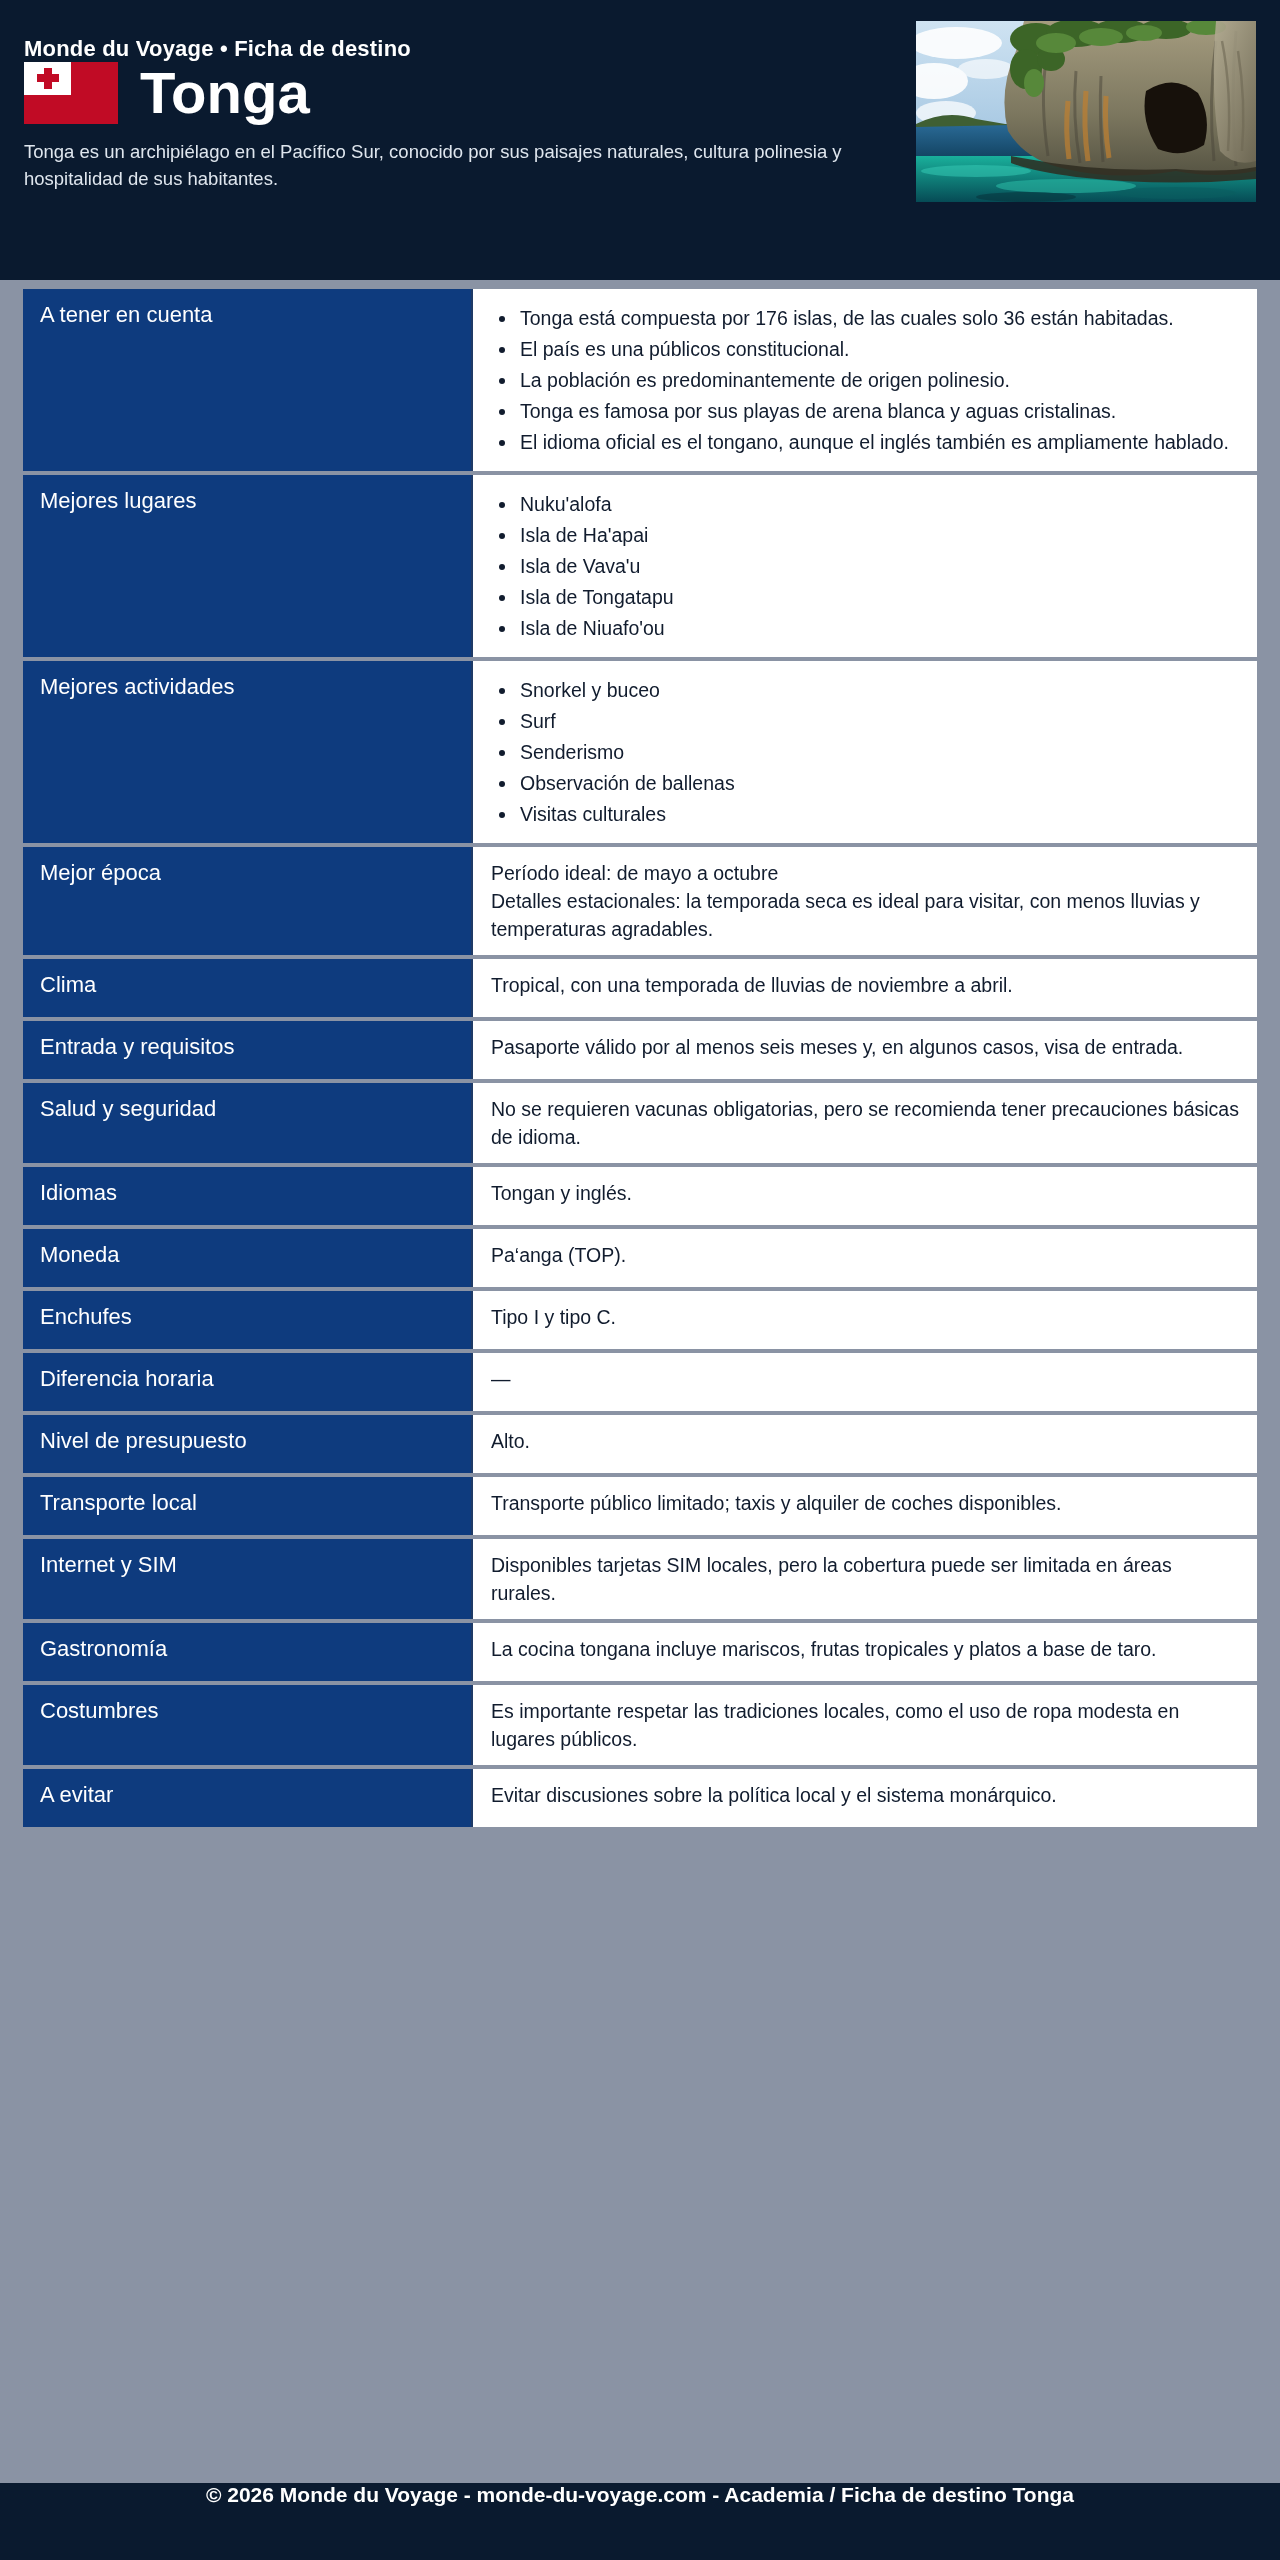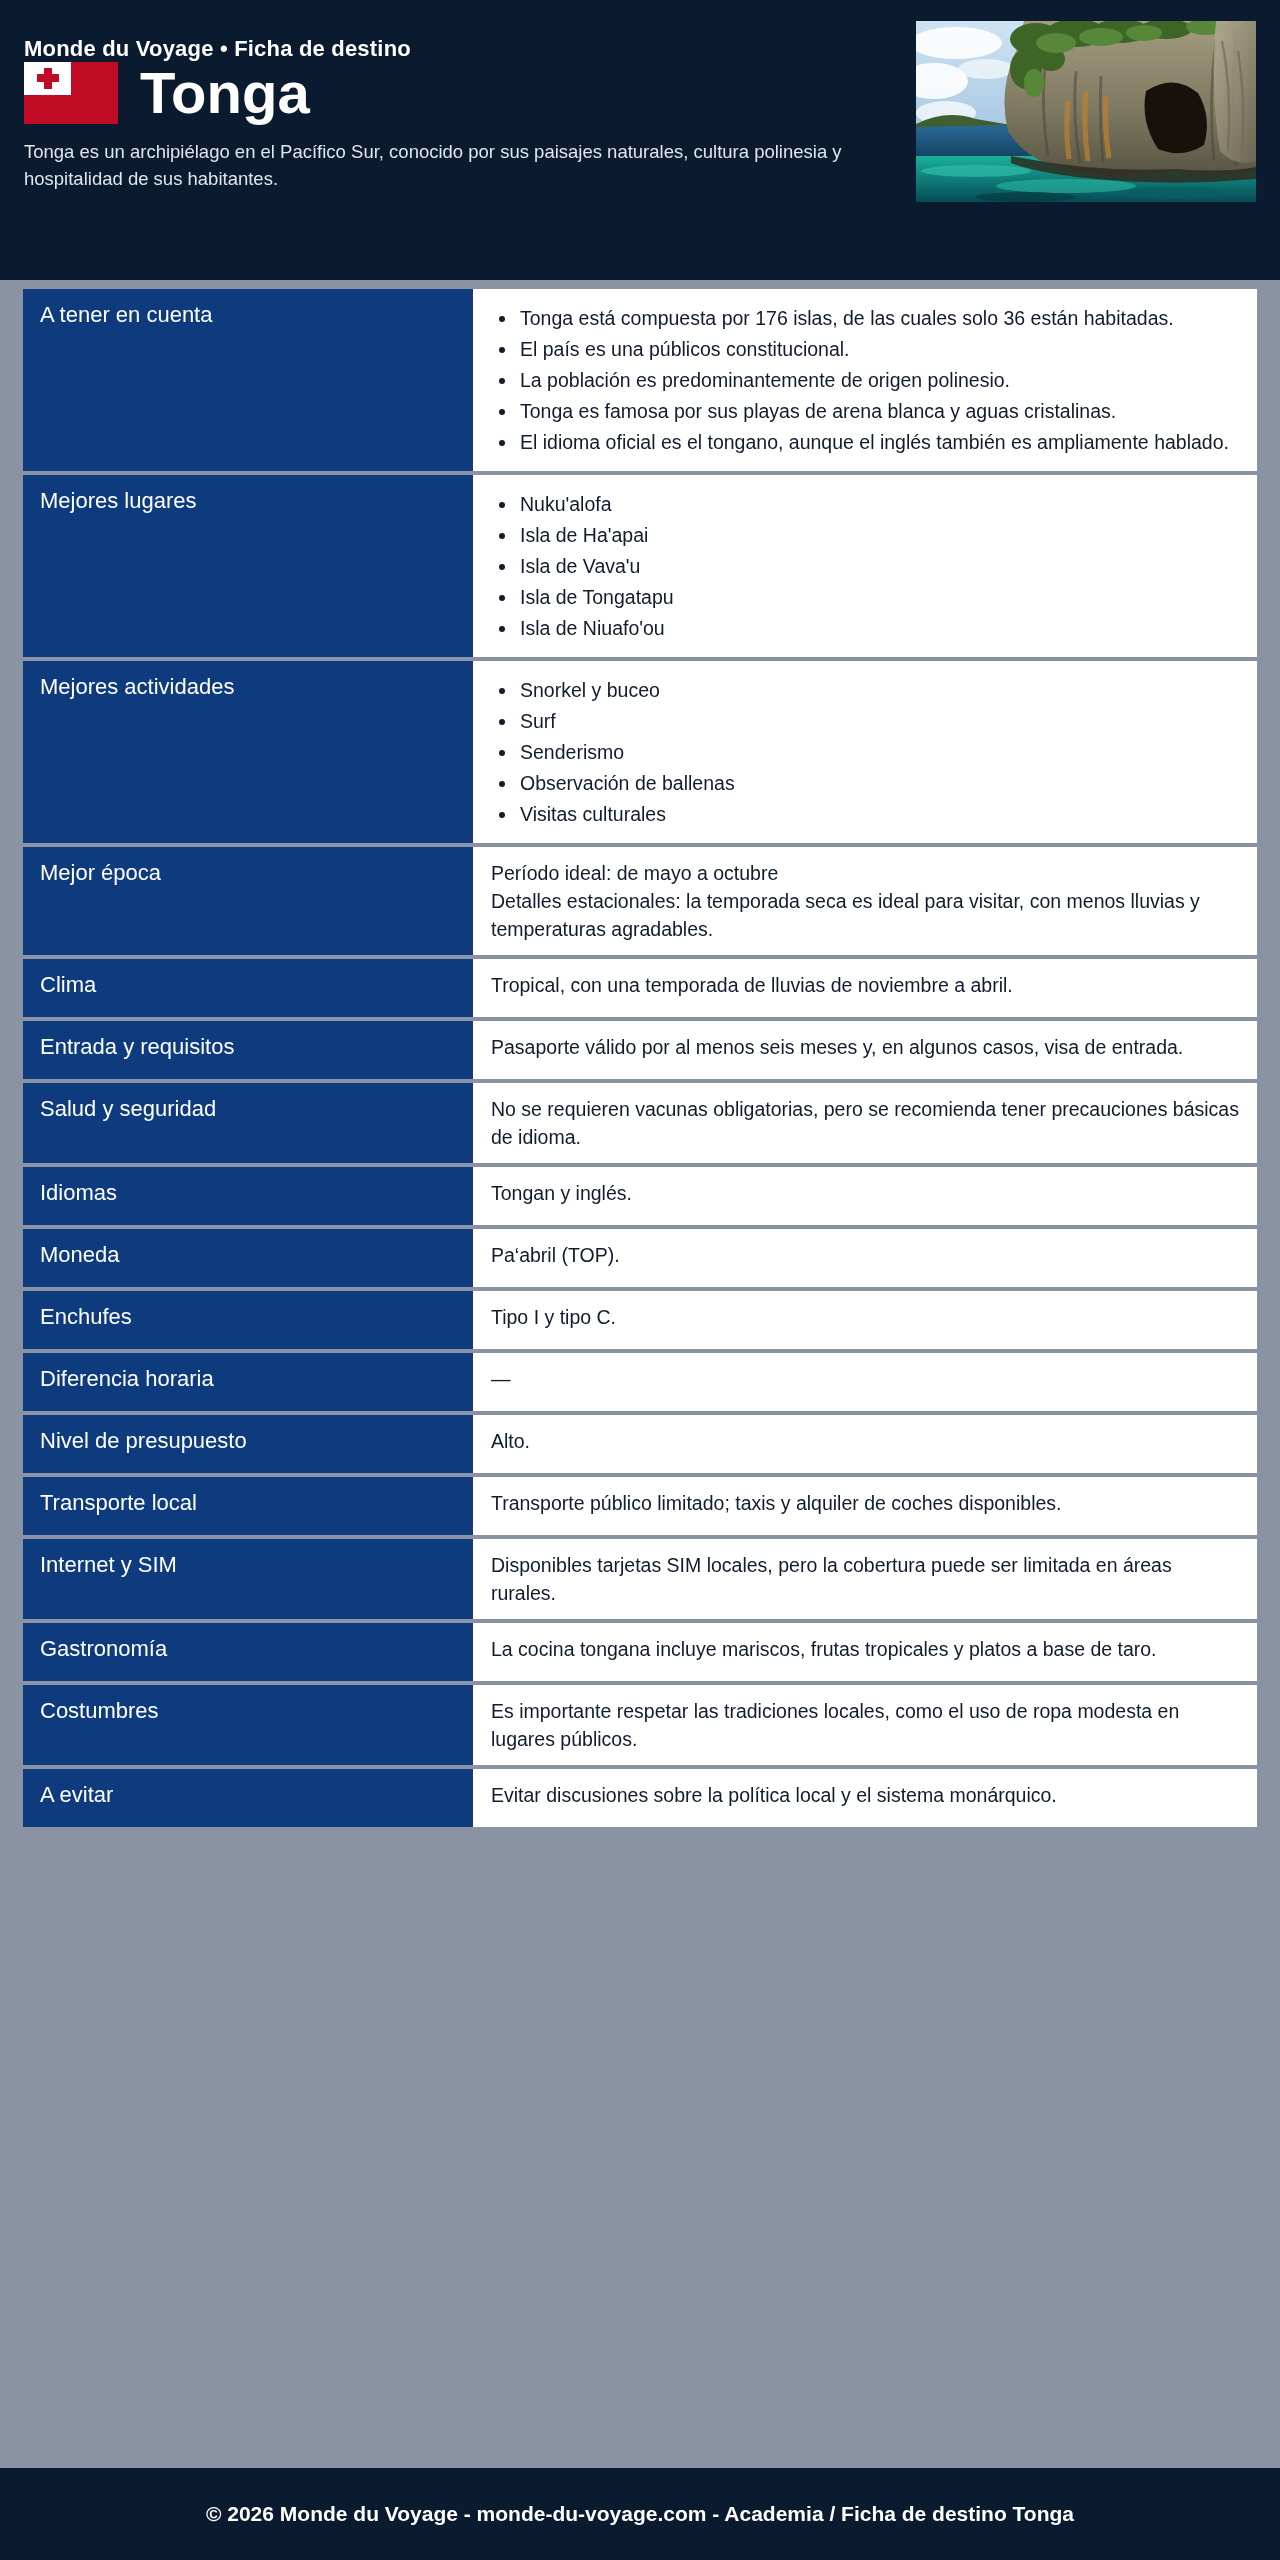--- a/index.html
+++ b/index.html
@@ -103,24 +103,23 @@
     padding-left:27px;
   }
   .cell-content li{
     margin:3px 0;
     padding-left:2px;
   }
 
   
   .page-footer{
     margin-top:auto;
-    height:92px;
+    height:77px;
     background:var(--header-bg);
     display:flex;
-    align-items:center;
     justify-content:center;
     flex:0 0 auto;
   }
   .footer-text{
     color:var(--text-light);
     font-size:21px;
     font-weight:700;
   }
 </style>
 </head>
@@ -309,21 +308,21 @@
     <div class="cell-content">
         <div class="text">Tongan y inglés.</div>
       </div>
   </section>
 
   <section class="row">
     <div class="cell-label">
       <span class="label">Moneda</span>
     </div>
     <div class="cell-content">
-        <div class="text">Pa‘abril (TOP).</div>
+        <div class="text">Pa‘anga (TOP).</div>
       </div>
   </section>
 
   <section class="row">
     <div class="cell-label">
       <span class="label">Enchufes</span>
     </div>
     <div class="cell-content">
         <div class="text">Tipo I y tipo C.</div>
       </div>

